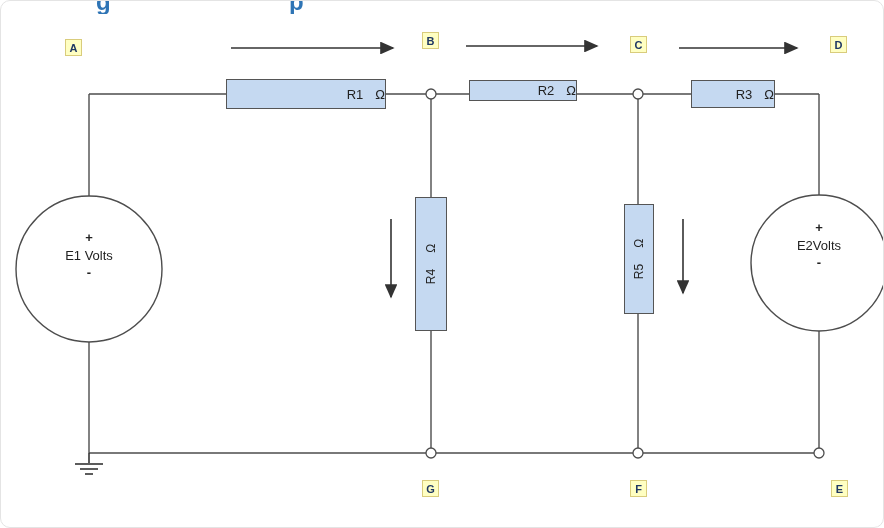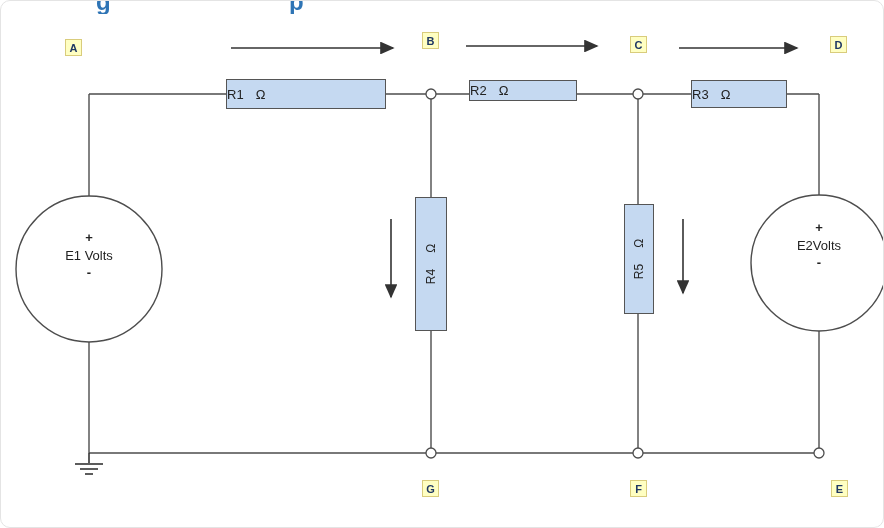--- a/index.html
+++ b/index.html
@@ -43,21 +43,21 @@
     display: flex; align-items: center; justify-content: center;
     font-size: 11px; font-weight: bold; color: #1f3864;
   }
 
   
   .res-h {
     position: absolute;
     background: #c5d9f1;
     border: 1.5px solid #555555;
     box-sizing: border-box;
-    display: flex; align-items: center; justify-content: flex-start;
+    display: flex; align-items: center; justify-content: flex-end;
     gap: 12px;
     font-size: 13px;
   }
   .res-v {
     position: absolute;
     background: #c5d9f1;
     border: 1.5px solid #555555;
     box-sizing: border-box;
     display: flex; align-items: center; justify-content: center;
     font-size: 12px;
@@ -129,21 +129,21 @@
   </svg>
 
   <div class="res-h" style="left:225px; top:78px;  width:160px; height:30px;">
     <span>R1</span>
     <span>Ω</span>
   </div>
   <div class="res-h" style="left:468px; top:79px;  width:108px; height:21px;">
     <span>R2</span>
     <span>Ω</span>
   </div>
-  <div class="res-h" style="left:690px; top:79px;  width:96px; height:28px;">
+  <div class="res-h" style="left:690px; top:79px;  width:84px; height:28px;">
     <span>R3</span>
     <span>Ω</span>
   </div>
 
   <div class="res-v" style="left:414px; top:196px; width:32px; height:134px;">
     <div class="rot">
       <span>R4</span>
       <span>Ω</span>
     </div>
   </div>

